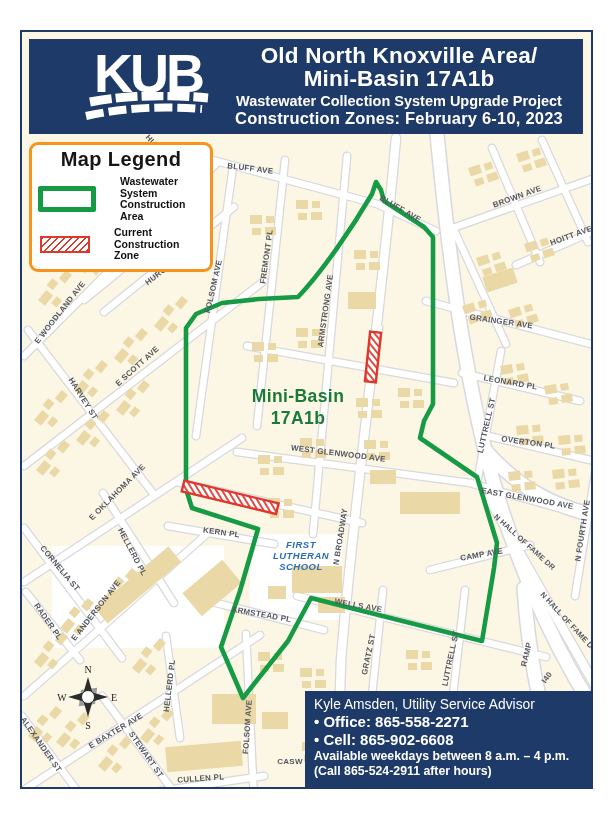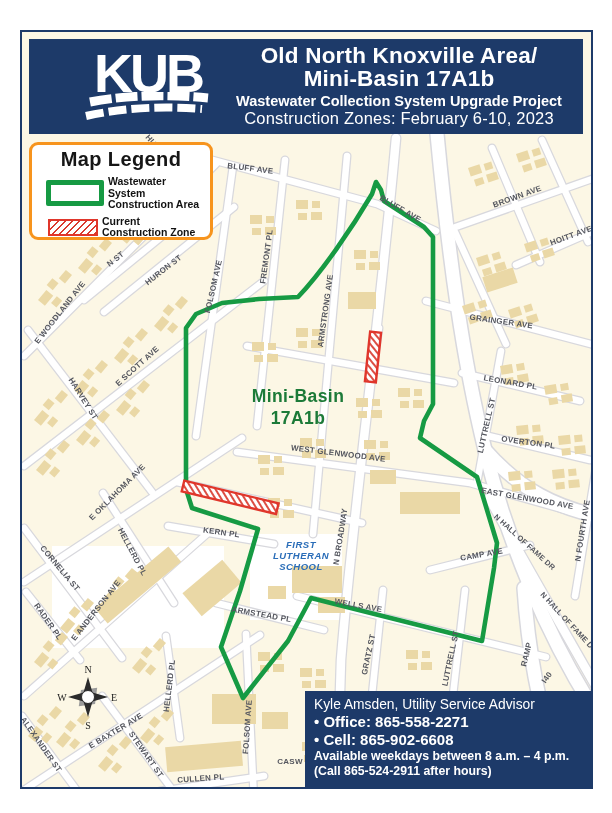--- a/index.html
+++ b/index.html
@@ -9,25 +9,25 @@
   .map-wrap{position:absolute;left:22px;top:32px;width:569px;height:755px;overflow:hidden;z-index:1;}
   .header{position:absolute;left:29px;top:39px;width:554px;height:95px;background:#1d3a69;
     z-index:3;display:flex;align-items:center;color:#fff;}
   .logo{width:158px;text-align:center;position:relative;padding-left:40px;}
   .logo-text{font-size:54px;font-weight:800;letter-spacing:-3px;line-height:.85;
     font-family:"Liberation Sans",sans-serif;}
   .logo-swoosh{display:block;margin:-4px auto 0 auto;}
   .titles{flex:1;text-align:center;padding-right:12px;}
   .t1,.t2{font-size:22.5px;font-weight:800;line-height:1.02;letter-spacing:.2px;}
   .t3{font-size:14.5px;font-weight:700;margin-top:2px;}
-  .t4{font-size:16.5px;font-weight:400;letter-spacing:.2px;}
-  .legend{position:absolute;left:29px;top:142px;width:184px;height:98px;background:#fff;
+  .t4{font-size:16.5px;font-weight:700;letter-spacing:.2px;}
+  .legend{position:absolute;left:29px;top:142px;width:184px;height:130px;background:#fff;
     border:3.5px solid #f7941d;border-radius:9px;z-index:3;box-sizing:border-box;padding:3px 6px;}
   .legend-title{font-size:20px;font-weight:800;color:#161616;text-align:center;letter-spacing:.4px;}
-  .legend-row{display:flex;align-items:center;gap:4px;margin-top:5px;margin-left:8px;}
+  .legend-row{display:flex;align-items:center;gap:24px;margin-top:5px;}
   .sw1{width:48px;height:16px;border:5px solid #169a43;border-radius:2px;background:#fff;flex:0 0 auto;}
   .sw2{width:46px;height:13px;border:2.5px solid #e0362b;flex:0 0 auto;margin-left:2px;
     background:repeating-linear-gradient(135deg,#d93a2e 0 1.4px,#ffffff 1.4px 5px);}
   .legend-label{font-size:10.5px;font-weight:700;color:#121212;line-height:1.1;}
   .contact{position:absolute;left:305px;top:691px;width:286px;height:96px;background:#1d3a69;
     z-index:3;color:#fff;box-sizing:border-box;padding:6px 9px;}
   .c1{font-size:16px;font-weight:800;letter-spacing:.2px;}
   .c2{font-size:13.8px;font-weight:400;}
   .c3{font-size:15px;font-weight:700;margin-top:1px;}
   .c4{font-size:12.3px;font-weight:700;margin-top:1px;}

